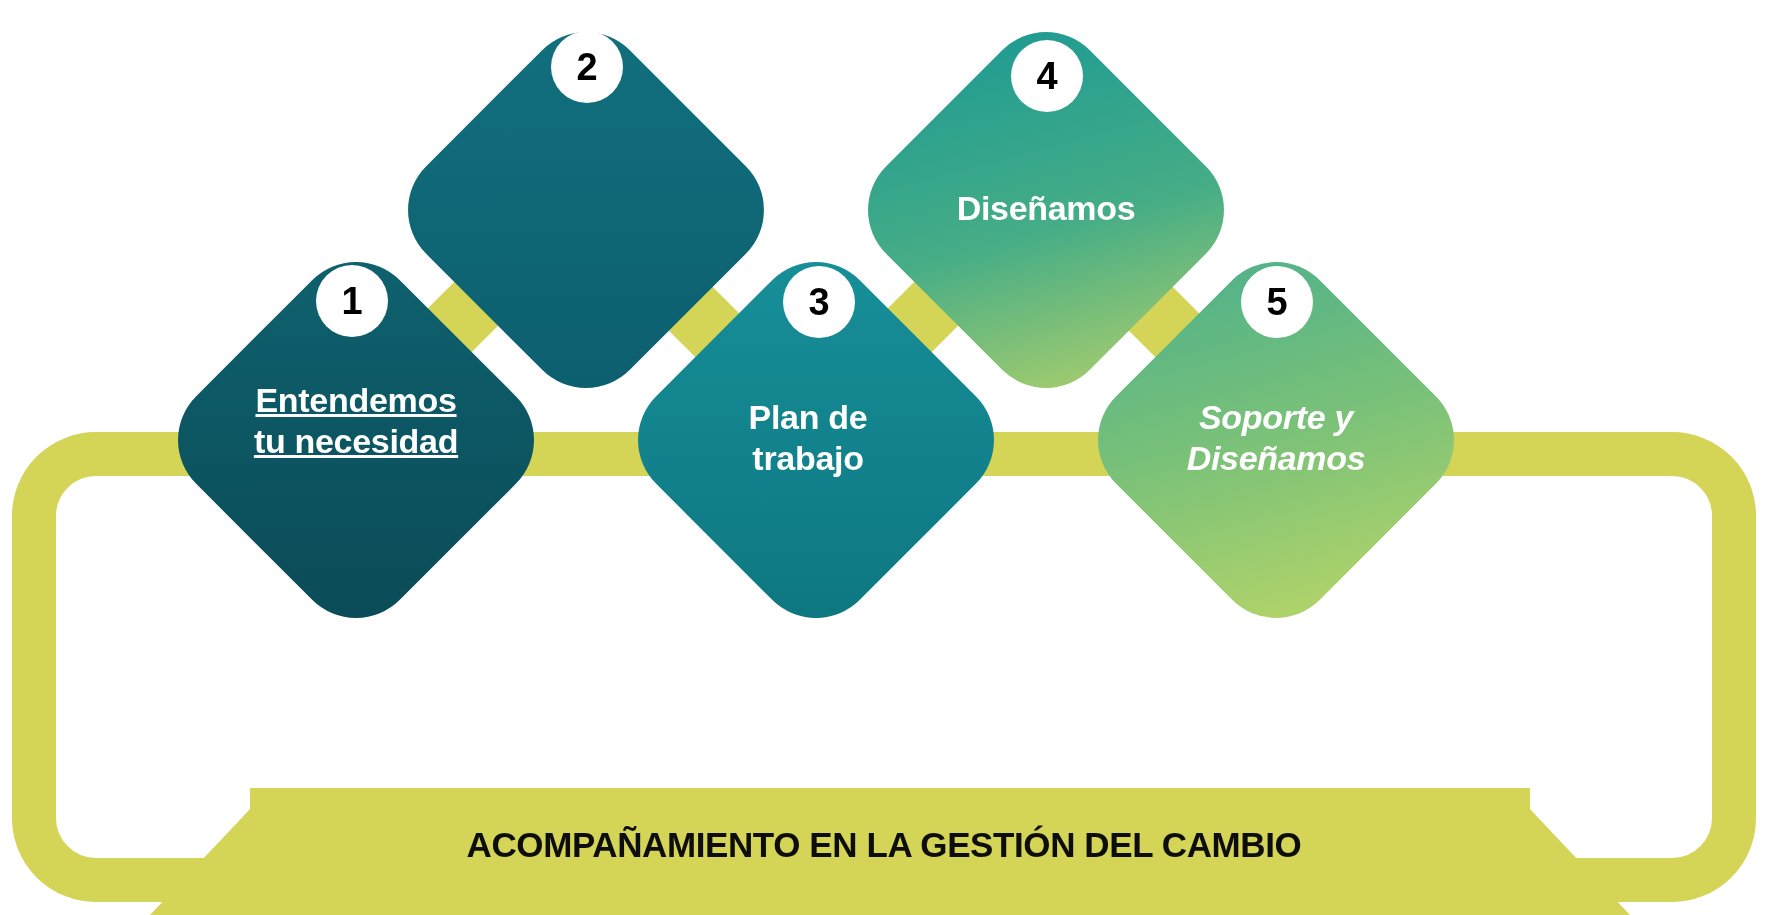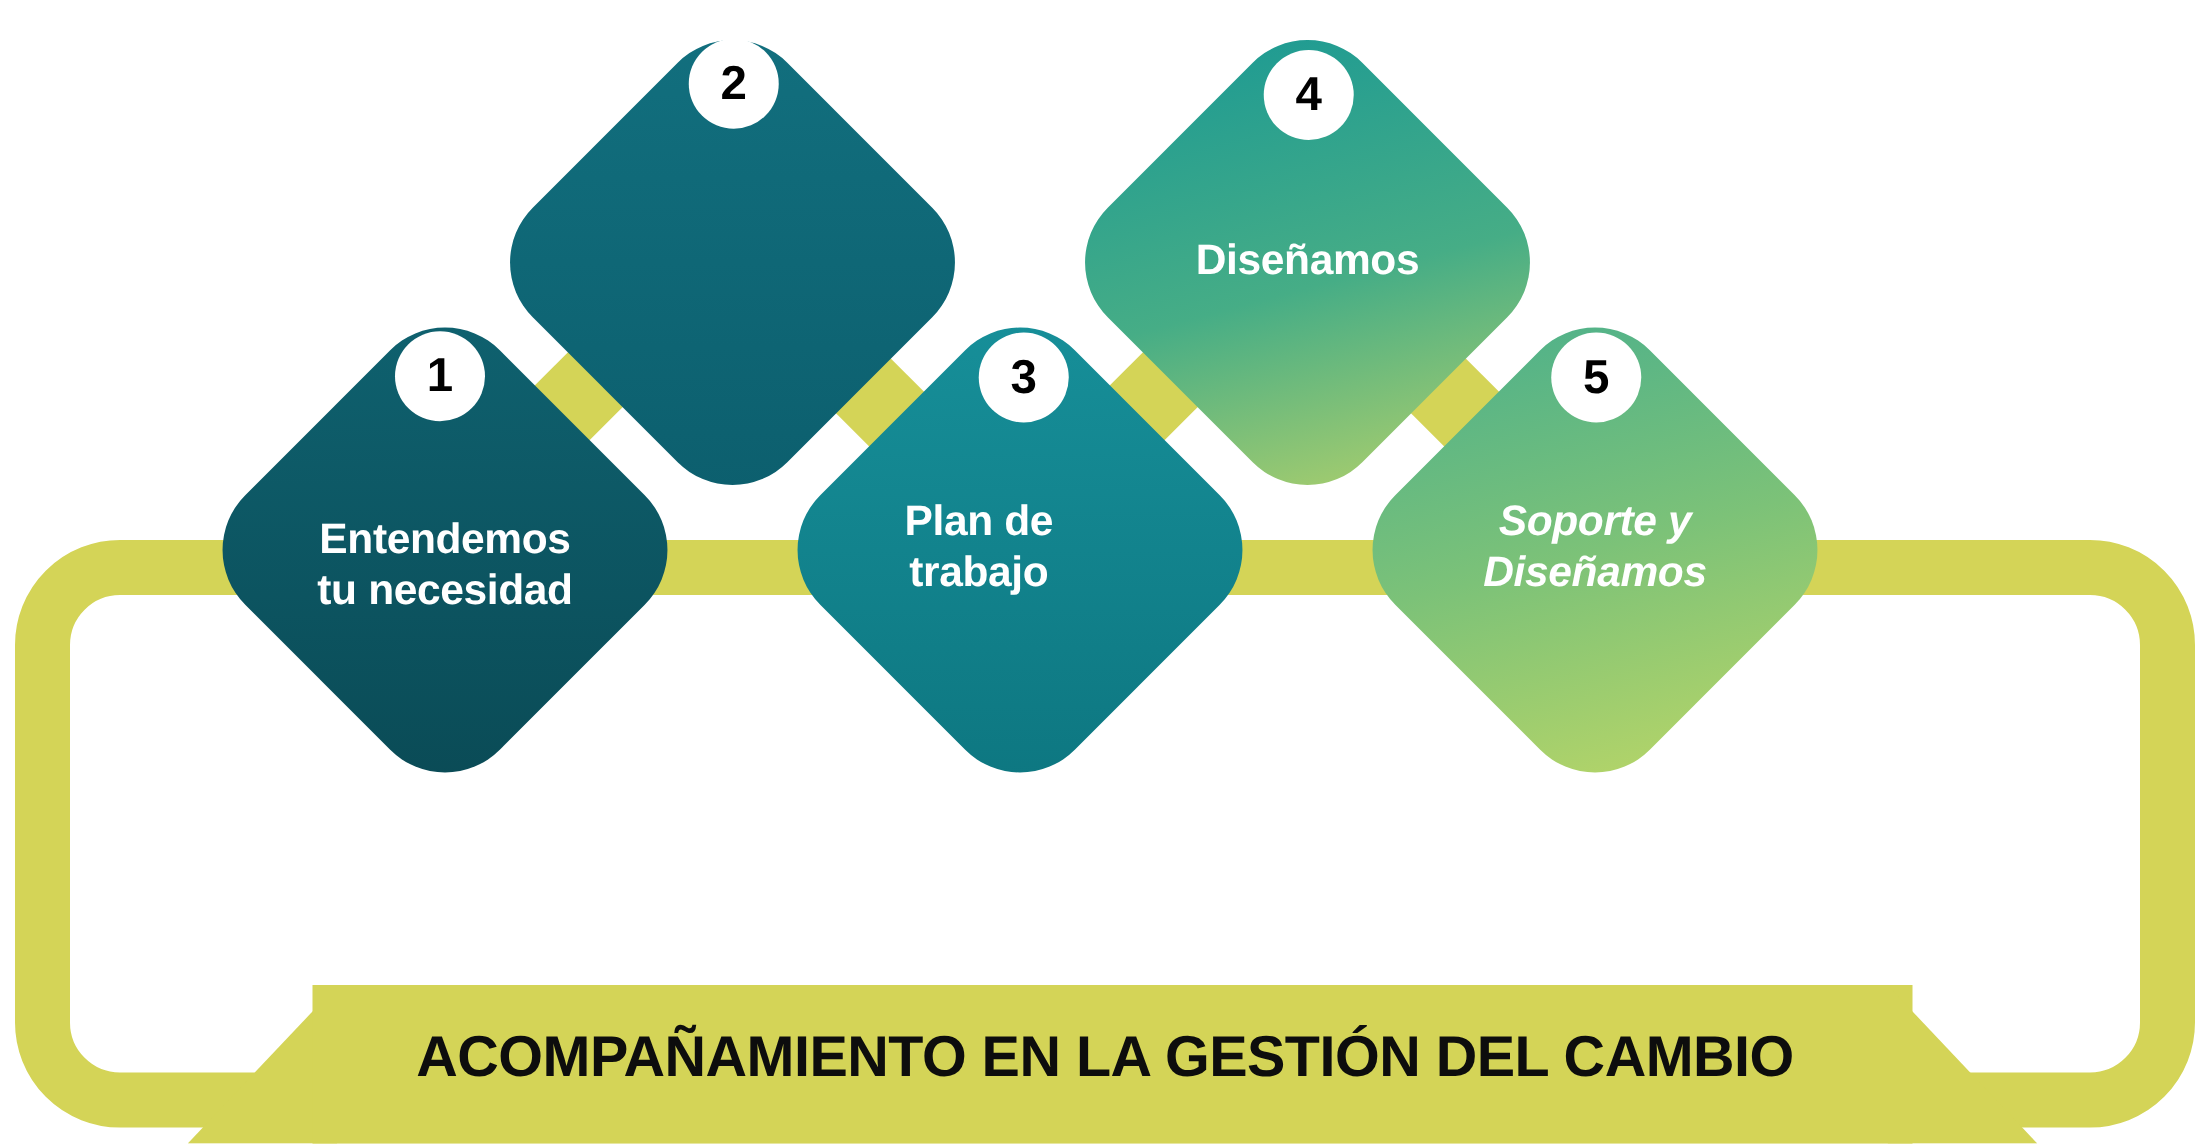--- a/index.html
+++ b/index.html
@@ -62,21 +62,21 @@
   }
   .banner-label {
     position: absolute;
     left: 0;
     top: 788px;
     width: 1768px;
     height: 114px;
     display: flex;
     align-items: center;
     justify-content: center;
-    font-size: 46px;
+    font-size: 35px;
     font-weight: bold;
     letter-spacing: -0.4px;
     color: #0d0d0d;
     white-space: nowrap;
     z-index: 6;
   }
 
   
   .connector {
     position: absolute;
@@ -137,31 +137,31 @@
   <div class="banner"></div>
   <div class="banner-right-notch"></div>
   <div class="banner-label">ACOMPAÑAMIENTO EN LA GESTIÓN DEL CAMBIO</div>
 
   <div class="connector" style="left:435px; top:283px;"></div>
   <div class="connector" style="left:665px; top:283px;"></div>
   <div class="connector" style="left:895px; top:283px;"></div>
   <div class="connector" style="left:1125px; top:283px;"></div>
 
   <div class="diamond" style="left:212px; top:296px; background:linear-gradient(135deg,#0f6270 0%,#0a4a55 100%);"></div>
-  <div class="diamond-label" style="left:176px; top:411px;">
+  <div class="diamond-label" style="left:176px; top:380px;text-decoration:underline;">
     <span>Entendemos</span>
     <span>tu necesidad</span>
   </div>
   <div class="badge" style="left:316px; top:265px;">1</div>
 
   <div class="diamond" style="left:442px; top:66px; background:linear-gradient(135deg,#12707f 0%,#0c5e6d 100%);"></div>
   <div class="badge" style="left:551px; top:31px;">2</div>
 
   <div class="diamond" style="left:672px; top:296px; background:linear-gradient(135deg,#17909a 0%,#0d7680 100%);"></div>
-  <div class="diamond-label" style="left:603px; top:397px;">
+  <div class="diamond-label" style="left:628px; top:397px;">
     <span>Plan de</span>
     <span>trabajo</span>
   </div>
   <div class="badge" style="left:783px; top:266px;">3</div>
 
   <div class="diamond" style="left:902px; top:66px; background:linear-gradient(120deg,#1d9a93 0%,#46ad86 55%,#a9ce6d 100%);"></div>
   <div class="diamond-label" style="left:866px; top:188px;">
     <span>Diseñamos</span>
     <span></span>
   </div>

